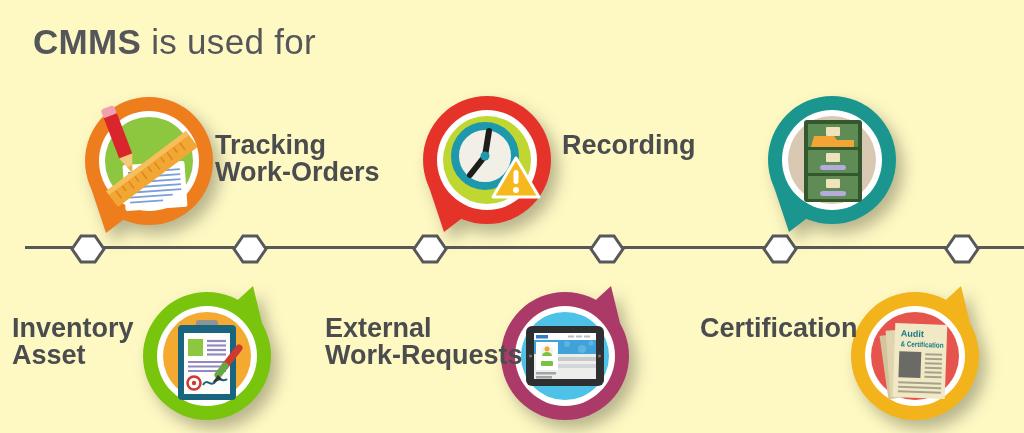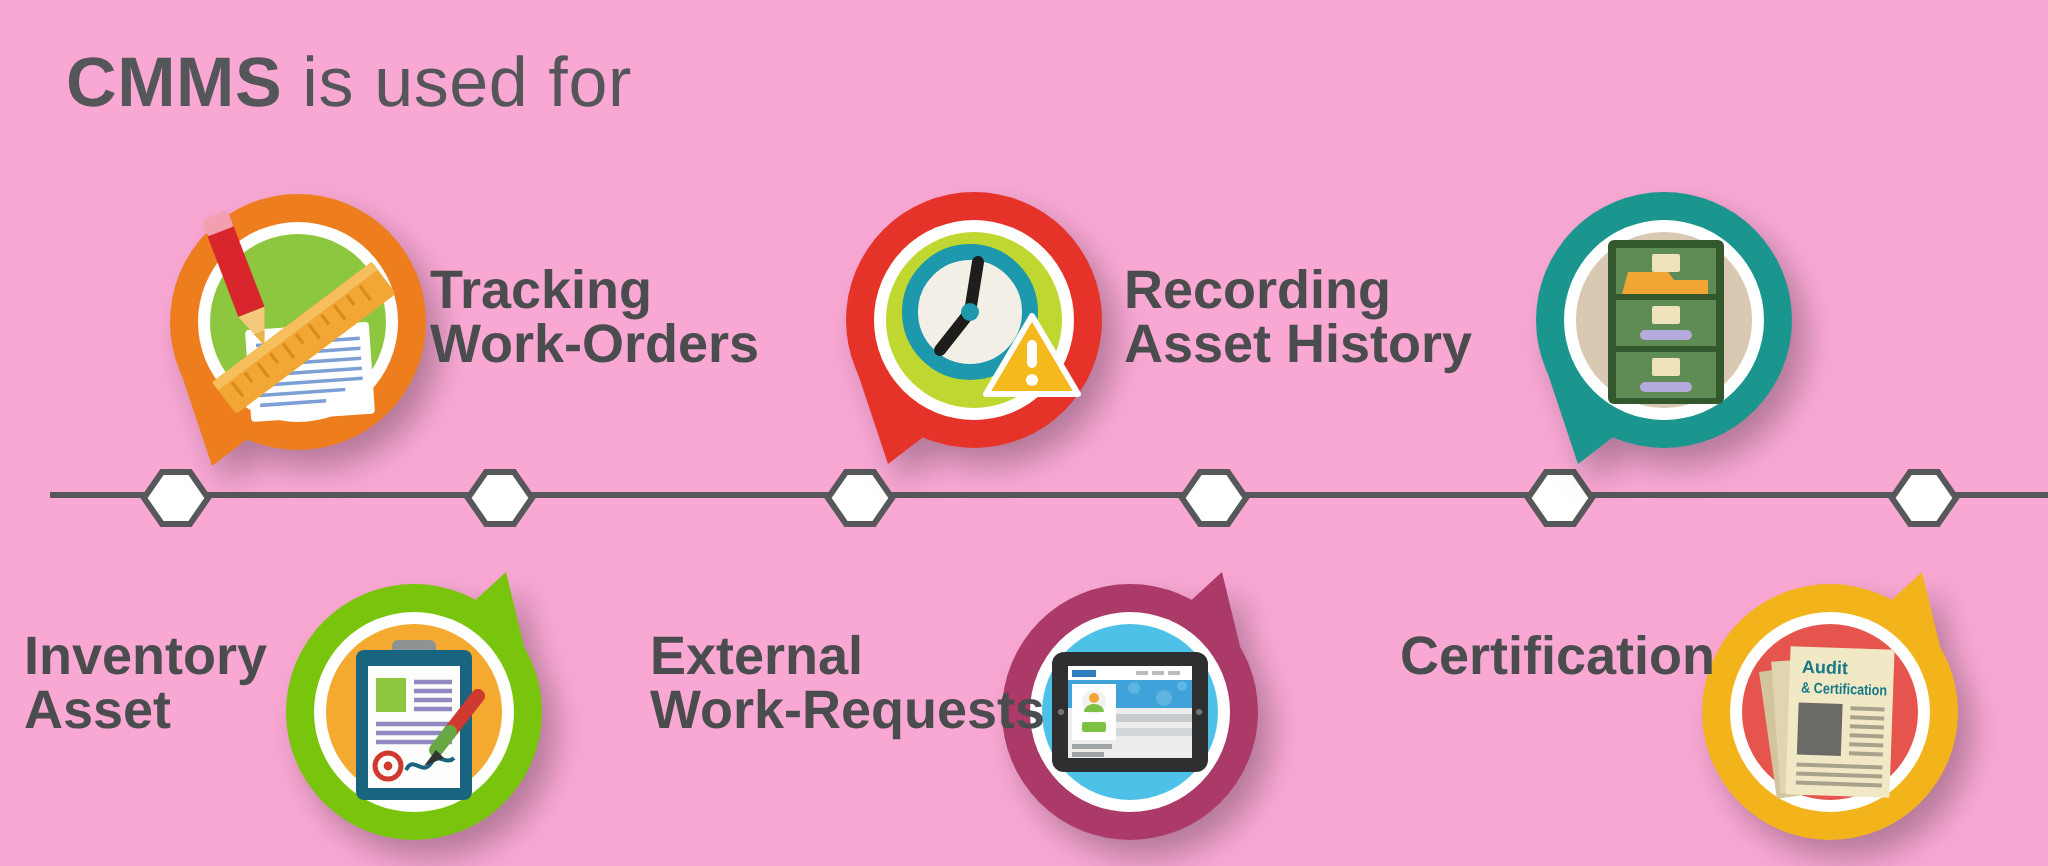--- a/index.html
+++ b/index.html
@@ -1,17 +1,17 @@
 <!DOCTYPE html>
 <html><head>
 <meta charset="utf-8">
 <style>
   html,body{margin:0;padding:0;background:#fff;}
   .canvas{
-    position:relative;width:1024px;height:433px;background:#f9a8d4;
+    position:relative;width:1024px;height:433px;background:#fef9c3;
     overflow:hidden;font-family:"Liberation Sans",sans-serif;
   }
   .title{
     position:absolute;left:33px;top:22px;font-size:35px;color:#55565A;
     letter-spacing:.3px;white-space:pre;
   }
   .title .b{font-weight:700;}
   .tl-line{position:absolute;left:25px;top:246px;width:999px;height:3px;background:#57585A;}
   .hex{position:absolute;width:38px;height:32px;}
   .badge{position:absolute;width:150px;height:150px;filter:drop-shadow(7px 9px 8px rgba(0,0,0,0.28));}
@@ -215,21 +215,20 @@
       </g>
     </g>
   </svg>
 
   <div class="label" style="left:215px;top:132px">
     <div>Tracking</div>
     <div>Work-Orders</div>
   </div>
   <div class="label" style="left:562px;top:132px">
     <div>Recording</div>
-    <div>Asset History</div>
   </div>
   <div class="label" style="left:12px;top:315px">
     <div>Inventory</div>
     <div>Asset</div>
   </div>
   <div class="label" style="left:325px;top:315px">
     <div>External</div>
     <div>Work-Requests</div>
   </div>
   <div class="label" style="left:700px;top:315px">

